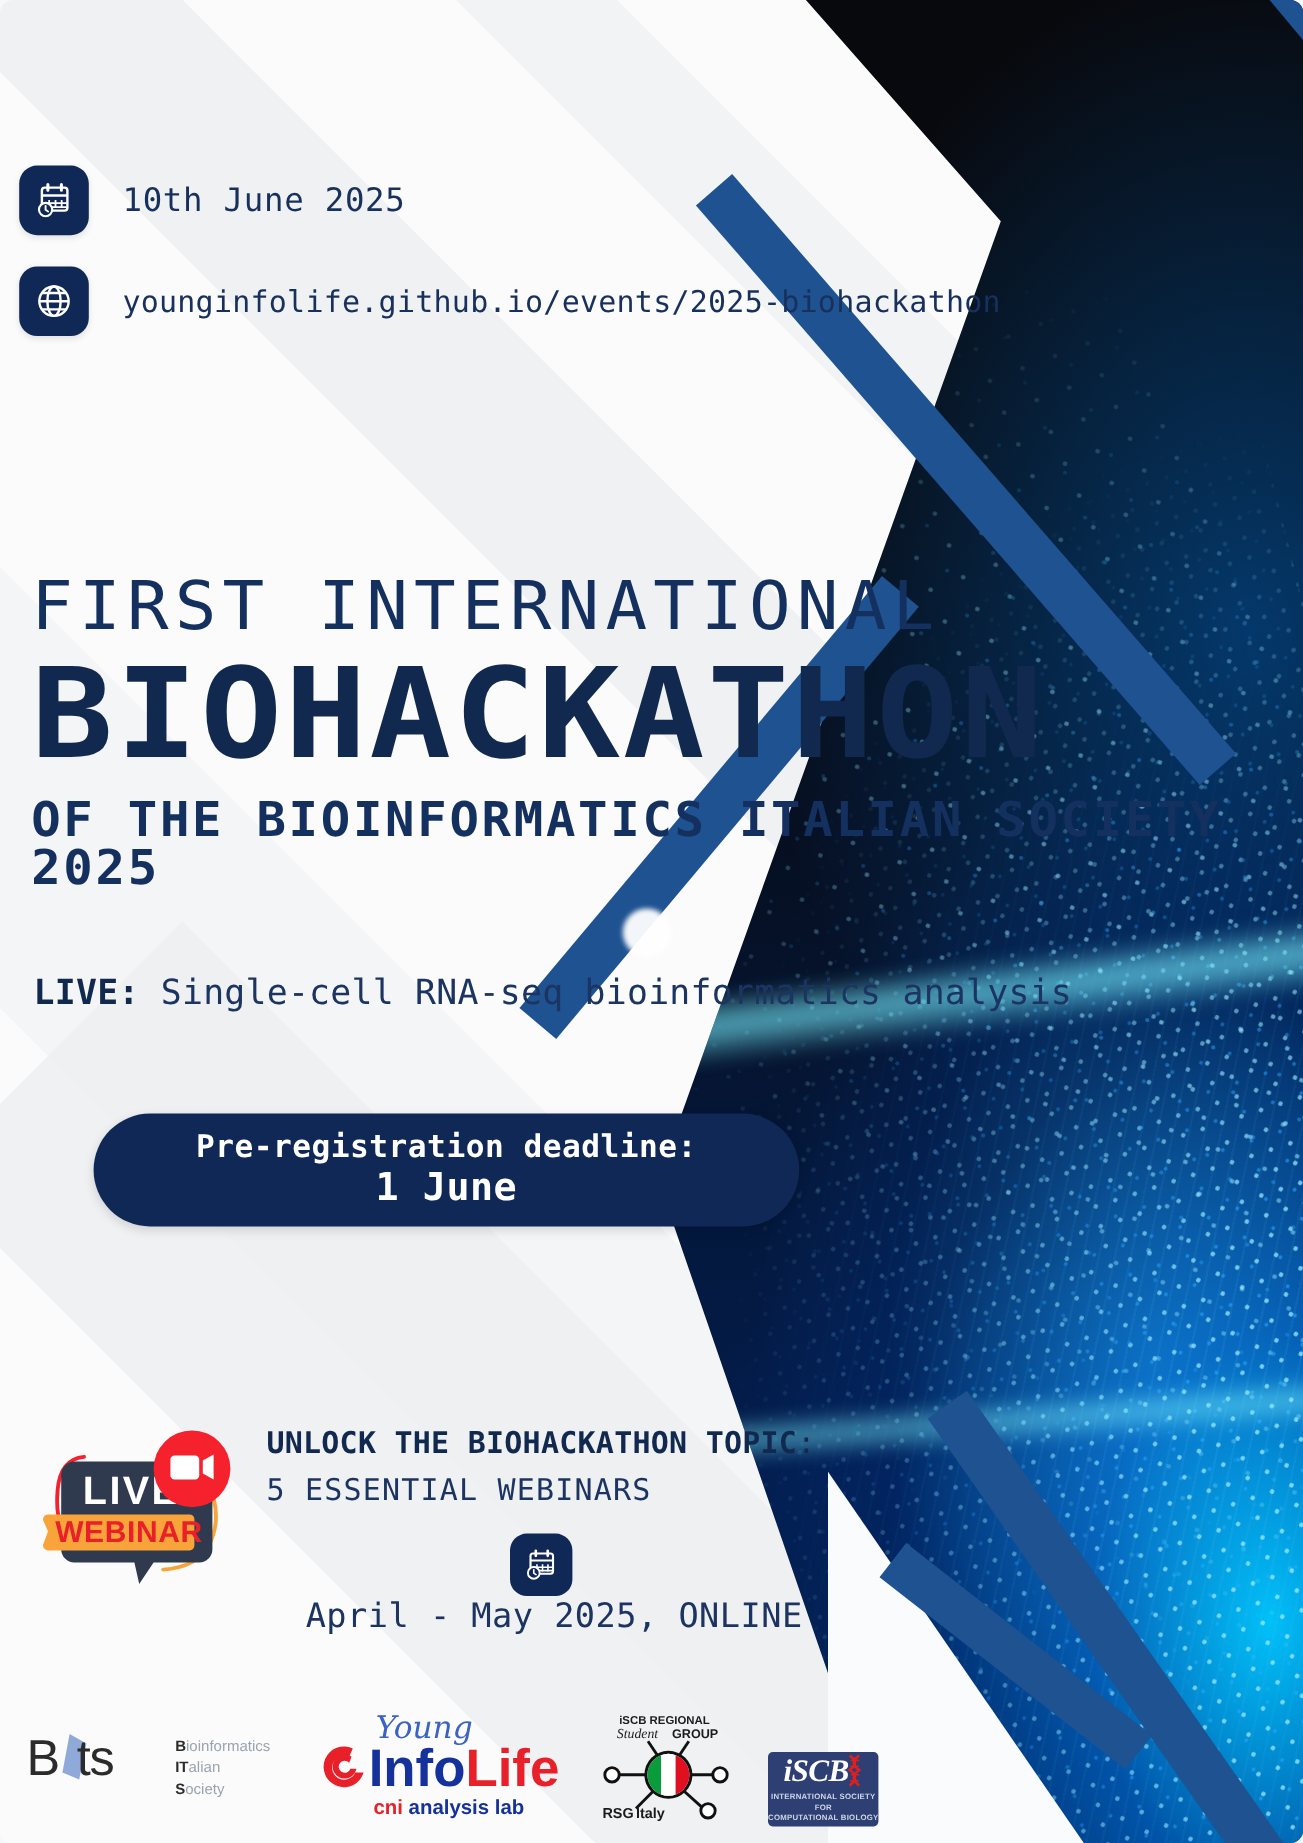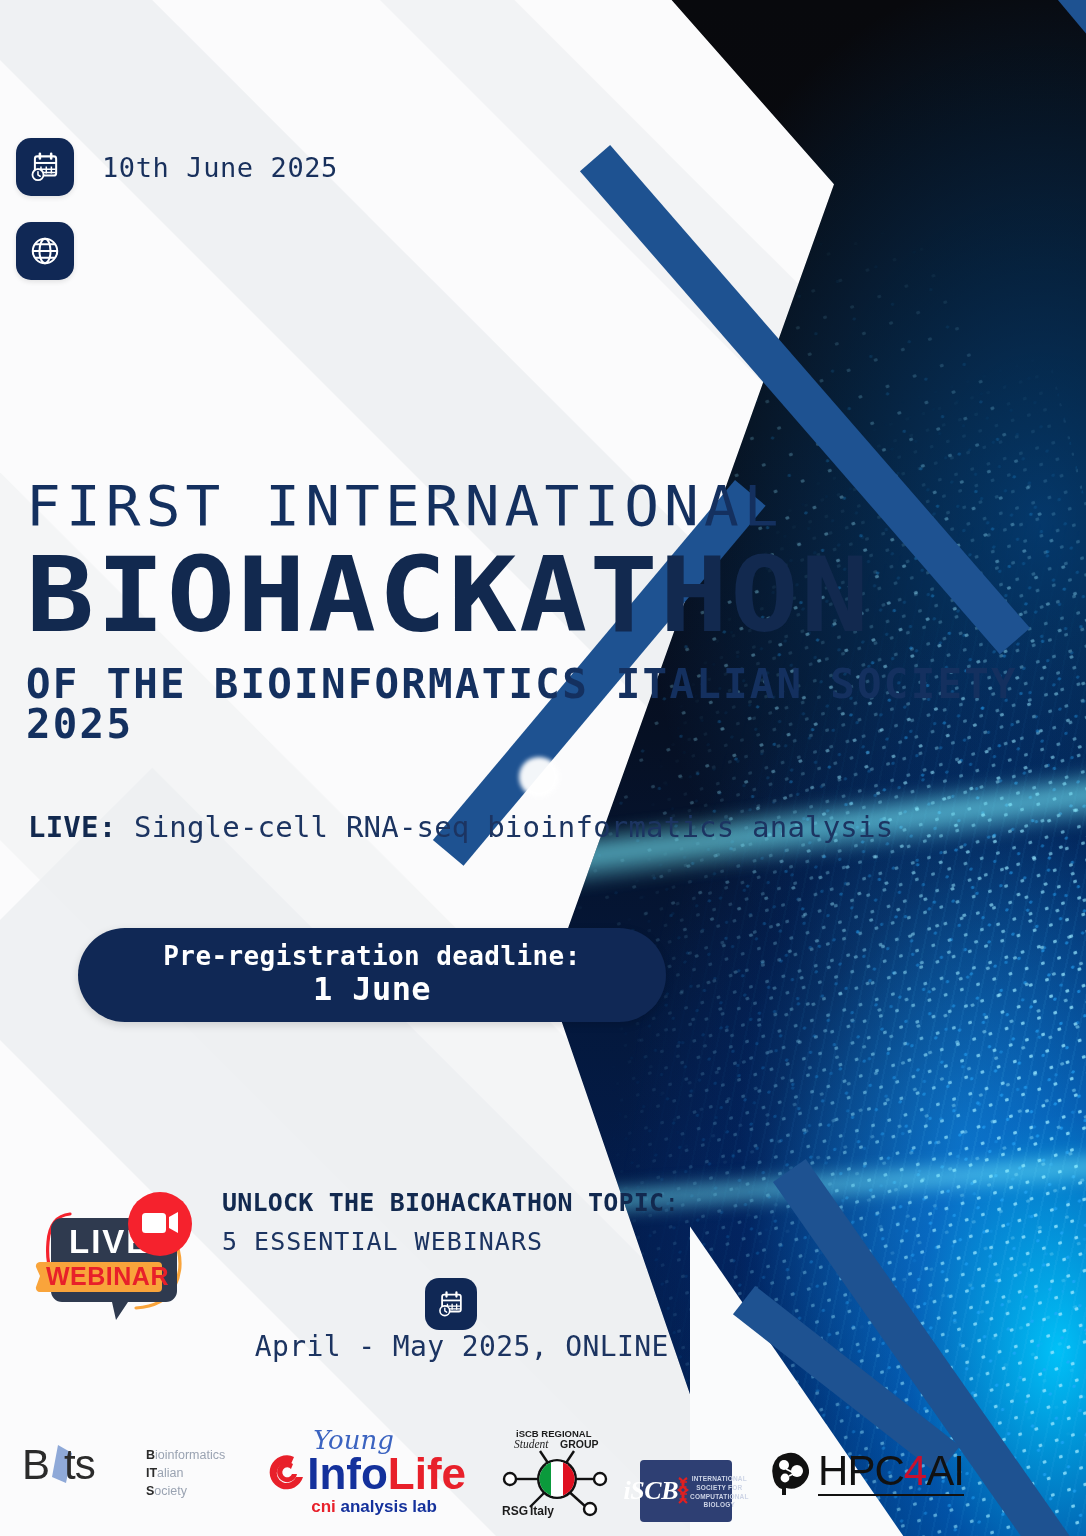--- a/index.html
+++ b/index.html
@@ -2,21 +2,21 @@
 <html><head>
 <meta charset="utf-8">
 <style>
   html,body{margin:0;padding:0;}
   body{
     width:1086px;height:1536px;
     font-family:"Liberation Sans", sans-serif;
     background:#f7f8fa;
     overflow:hidden;
   }
-  .poster{position:relative;width:1086px;height:1536px;overflow:hidden;background:#fafbfc;}
+  .poster{position:relative;width:1086px;height:1536px;overflow:hidden;background:#fafbfc;border-radius:11px;}
 
   
   .bg-light{
     position:absolute;inset:0;
     background:
       linear-gradient(135deg, rgba(0,0,0,0) 0%, rgba(0,0,0,0) 100%),
       #fbfbfc;
   }
   .band{position:absolute;background:#eceef1;opacity:.85;transform-origin:top left;}
   .band.b1{left:-240px;top:-180px;width:150px;height:2400px;transform:rotate(-45deg);}
@@ -163,21 +163,21 @@
   .logo-yil{margin-left:38px;text-align:left;}
   .yil-young{font-family:"DejaVu Serif", serif;font-style:italic;font-size:26px;color:#3b63c0;line-height:.9;margin-left:46px;}
   .yil-main{font-family:"Liberation Sans", sans-serif;font-weight:700;font-size:44px;line-height:.95;text-align:right;}
   .yil-main .info{color:#14319c;position:static;}
   .yil-main .life{color:#e8202a;}
   .yil-sub{font-family:"Liberation Sans", sans-serif;font-weight:700;font-size:17px;color:#14319c;margin-top:2px;margin-left:44px;}
   .yil-sub .cni{color:#e8202a;}
 
   .logo-rsg{margin-left:34px;position:relative;width:110px;height:92px;}
 
-  .logo-iscb{margin-left:30px;width:92px;height:62px;background:#2e3f73;border-radius:4px;display:flex;flex-direction:row;align-items:center;justify-content:center;position:relative;margin-top:36px;}
+  .logo-iscb{margin-left:30px;width:92px;height:62px;background:#2e3f73;border-radius:4px;display:flex;flex-direction:column;align-items:center;justify-content:center;position:relative;margin-top:36px;}
   .iscb-word{color:#fff;font-family:"Liberation Serif", serif;font-weight:700;font-style:italic;font-size:26px;letter-spacing:-.5px;line-height:1;}
   .iscb-sub{color:#cdd4e6;font-family:"Liberation Sans", sans-serif;font-size:6.5px;font-weight:700;letter-spacing:.2px;text-align:center;line-height:1.35;margin-top:3px;}
 
   .logo-hpc{margin-left:34px;display:flex;align-items:center;}
   .hpc-word{font-family:"Liberation Sans", sans-serif;font-size:42px;color:#111;letter-spacing:-1px;line-height:1;border-bottom:2px solid #111;padding-bottom:2px;}
   .hpc-word .four{color:#c8102e;}
 </style>
 </head>
 <body>
 
@@ -225,20 +225,21 @@
 
 
     <div class="info-row url">
       <div class="ic">
         <svg width="34" height="34" viewBox="0 0 32 32" fill="none" stroke="#fff" stroke-width="1.9">
           <circle cx="16" cy="16" r="11.5"></circle>
           <ellipse cx="16" cy="16" rx="5.2" ry="11.5"></ellipse>
           <path d="M4.5 16h23M6.4 9.6h19.2M6.4 22.4h19.2"></path>
         </svg>
       </div>
+      <div class="info-txt">younginfolife.github.io/events/2025-biohackathon</div>
     </div>
   </div>
 
   <div class="headline">
     <div class="h-line1">FIRST INTERNATIONAL</div>
     <div class="h-line2">BIOHACKATHON</div>
     <div class="h-line3">OF THE BIOINFORMATICS ITALIAN SOCIETY 2025</div>
   </div>
 
   <div class="dot-deco"></div>
@@ -370,29 +371,15 @@
           <path d="M11 2 Q2 8 11 14 Q2 20 11 27" stroke="#e02020" stroke-width="2.2" fill="none"></path>
           <path d="M4 6h7M3.5 11h7M4 18h7M3.5 23h7" stroke="#e02020" stroke-width="1.3"></path>
         </svg>
       </div>
       <div class="iscb-sub">
         <div>INTERNATIONAL SOCIETY FOR</div>
         <div>COMPUTATIONAL BIOLOGY</div>
       </div>
     </div>
 
-    <div class="logo logo-hpc">
-      <svg width="52" height="52" viewBox="0 0 52 52">
-        <path d="M12 10 Q4 18 7 30 Q9 40 16 42 L16 48 L20 48 L20 41 Q30 44 38 36 Q47 26 40 15 Q32 4 22 6 Q16 7 12 10 z" fill="#111"></path>
-        <g fill="#fff">
-          <circle cx="18" cy="18" r="5"></circle>
-            <circle cx="31" cy="24" r="6"></circle>
-            <circle cx="19" cy="31" r="4.4"></circle>
-        </g>
-        <g stroke="#fff" stroke-width="1.8">
-            <path d="M20 22 L28 26M23 29 L27 27"></path>
-          </g>
-      </svg>
-      <div class="hpc-word"><span>HPC</span><span class="four">4</span><span>AI</span></div>
-    </div>
   </div>
 
 </div>
 
 </body></html>

